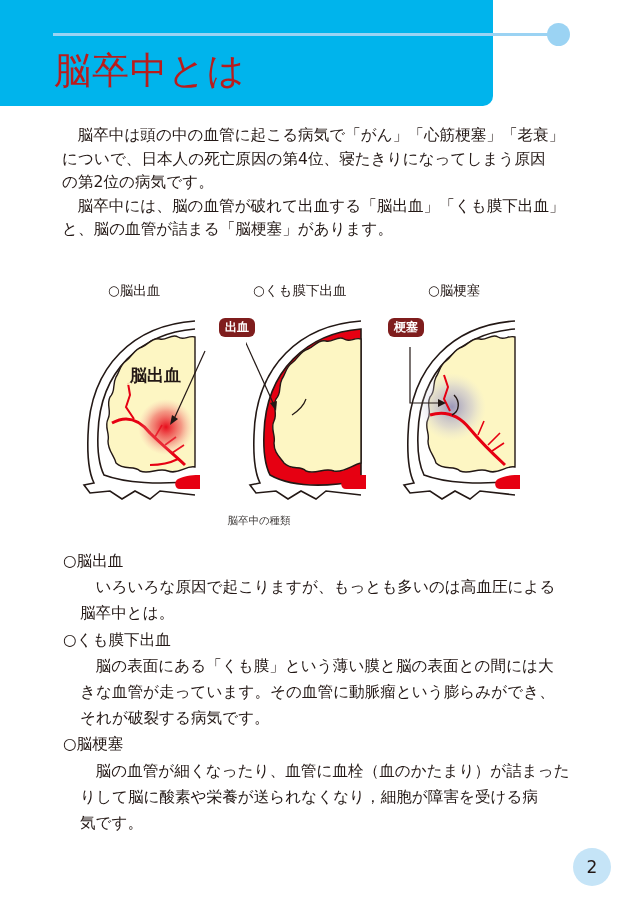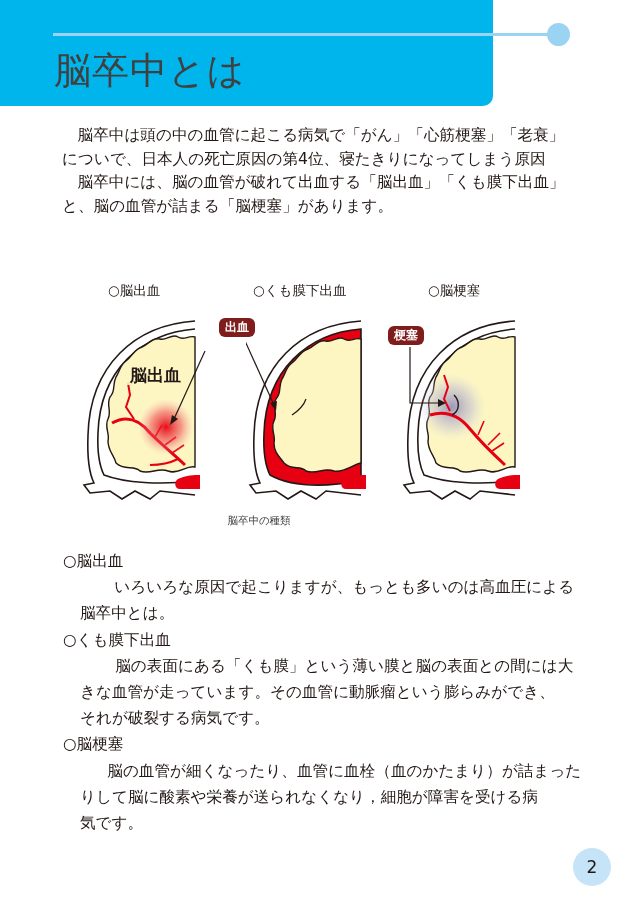--- a/index.html
+++ b/index.html
@@ -13,60 +13,61 @@
     .header-line {
       position: absolute; left: 53px; top: 33px; width: 505px; height: 3px;
       background: #9bd3f3;
     }
     .header-dot {
       position: absolute; left: 547px; top: 23px; width: 23px; height: 23px;
       border-radius: 50%; background: #9bd3f3;
     }
     .page-title {
       position: absolute; left: 54px; top: 46px; font-size: 37px; line-height: 50px;
-      color: #404040; font-weight: normal; letter-spacing: 1px; white-space: nowrap;
+      color: #b91c1c; font-weight: normal; letter-spacing: 1px; white-space: nowrap;
     }
 
     .intro { position: absolute; left: 62px; top: 124px; width: 520px; font-size: 15.6px; line-height: 23.6px; }
     .intro p { text-indent: 1em; white-space: nowrap; }
     .intro .line { display: block; white-space: nowrap; }
 
     .figure { position: absolute; left: 0; top: 278px; width: 634px; height: 260px; }
     .panel-label { position: absolute; top: 4px; font-size: 13.5px; white-space: nowrap; }
     .panel { position: absolute; top: 37px; width: 130px; height: 185px; }
     .panel svg { display: block; }
     .callout {
       position: absolute; background: #7f1d1d; color: #fff; font-size: 12px; line-height: 19px;
       padding: 0 6px; border-radius: 6px; font-weight: bold; white-space: nowrap;
     }
     .caption { position: absolute; left: 0; width: 518px; top: 236px; text-align: center; font-size: 10.5px; color: #3e3a39; }
 
     .sections { position: absolute; left: 63px; top: 548px; width: 530px; font-size: 15.6px; line-height: 26.2px; }
     .sec-title { white-space: nowrap; }
     .sec-body { padding-left: 17px; }
     .sec-body .line { display: block; white-space: nowrap; }
-    .sec-body .line.first { text-indent: 1em; text-align: center; }
+    .sec-body .line.first { text-indent: 1em; }
 
     .page-number {
       position: absolute; left: 573px; top: 848px; width: 38px; height: 38px; border-radius: 50%;
       background: #c5e4f7; color: #231815; font-size: 17px; line-height: 38px; text-align: center;
     }
   </style>
 </head>
 <body>
 
 <div class="header-band"></div>
 <div class="header-line"></div>
 <div class="header-dot"></div>
 <h1 class="page-title">脳卒中とは</h1>
 
 <div class="intro">
   <p>
     <span class="line">脳卒中は頭の中の血管に起こる病気で「がん」「心筋梗塞」「老衰」</span>
     <span class="line" style="text-indent:0">についで、日本人の死亡原因の第4位、寝たきりになってしまう原因</span>
+    <span class="line" style="text-indent:0">の第2位の病気です。</span>
   </p>
   <p>
     <span class="line">脳卒中には、脳の血管が破れて出血する「脳出血」「くも膜下出血」</span>
     <span class="line" style="text-indent:0">と、脳の血管が詰まる「脳梗塞」があります。</span>
   </p>
 </div>
 
 <div class="figure">
   <div class="panel-label" style="left:108px">○脳出血</div>
   <div class="panel-label" style="left:253px">○くも膜下出血</div>
@@ -125,21 +126,21 @@
       <circle cx="52" cy="92" r="34" fill="url(#ischemia)"></circle>
       <path d="M30 100 C50 94 62 104 70 114 C80 126 92 138 105 150" fill="none" stroke="#e60012" stroke-width="3"></path>
       <path d="M44 60 L48 72 L44 84 L50 96" fill="none" stroke="#e60012" stroke-width="2"></path>
       <path d="M78 120 L84 106 M88 130 L100 118 M92 136 L104 128" fill="none" stroke="#e60012" stroke-width="1.6"></path>
       <path d="M54 80 C60 86 60 96 52 100" fill="none" stroke="#231815" stroke-width="1.4"></path>
       <path d="M98 164 C106 160 115 160 120 160 L120 174 L100 174 C94 174 94 166 98 164 Z" fill="#e60012"></path>
       <path d="M10 32 L10 88 L40 88" fill="none" stroke="#231815" stroke-width="1.2"></path>
       <path d="M46 88 L38 84 L38 92 Z" fill="#231815"></path>
     </svg>
   </div>
-  <div class="callout" style="left:388px; top:48px">梗塞</div>
+  <div class="callout" style="left:388px; top:40px">梗塞</div>
 
   <div class="caption">脳卒中の種類</div>
 </div>
 
 <div class="sections">
   <div>
     <div class="sec-title">○脳出血</div>
     <div class="sec-body">
       <span class="line first">いろいろな原因で起こりますが、もっとも多いのは高血圧による</span>
       <span class="line">脳卒中とは。</span>

